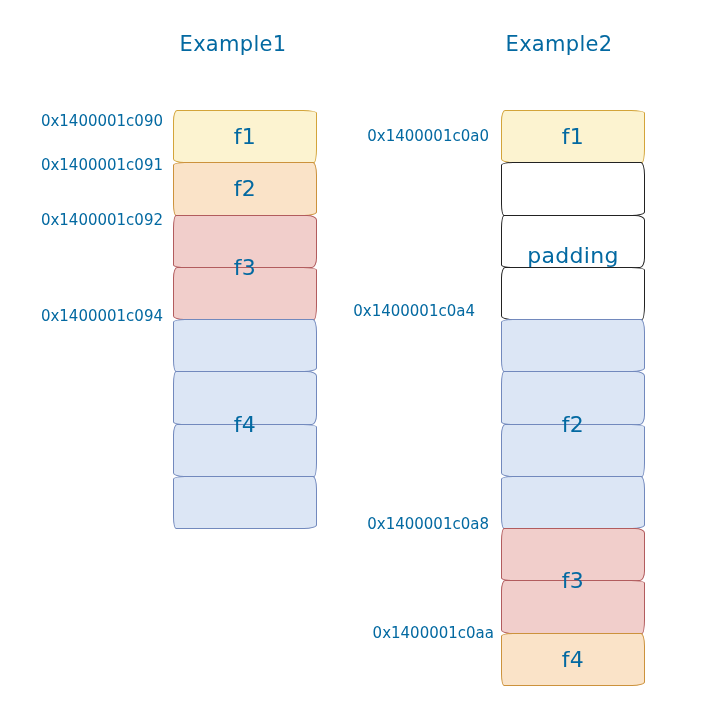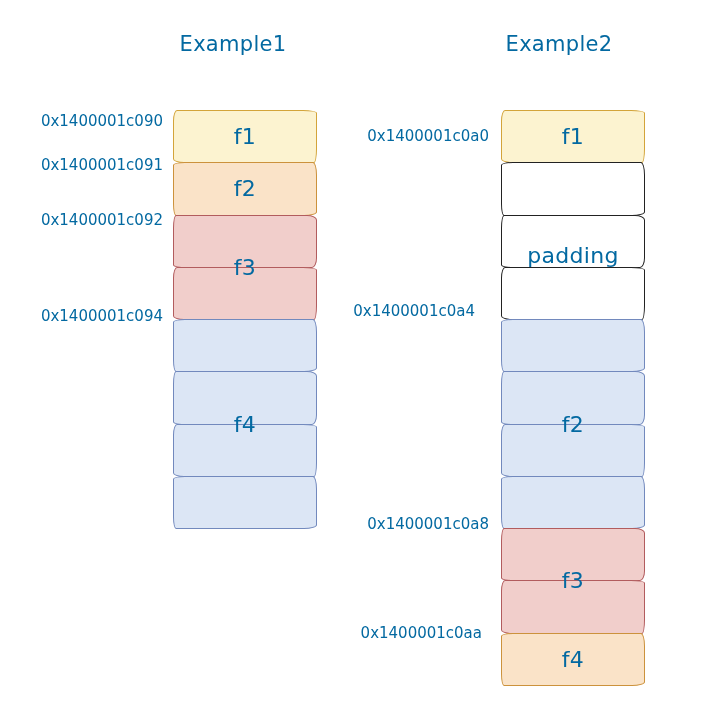--- a/index.html
+++ b/index.html
@@ -73,21 +73,21 @@
       <div class="mem-cell w2" style="left: 173px; top: 371.35px; width: 144px; height: 53.27px; background: rgb(220, 230, 245); border-color: rgb(114, 137, 189);"></div>
       <div class="mem-cell w0" style="left: 173px; top: 423.62px; width: 144px; height: 53.27px; background: rgb(220, 230, 245); border-color: rgb(114, 137, 189);"></div>
       <div class="mem-cell w1" style="left: 173px; top: 475.89px; width: 144px; height: 53.27px; background: rgb(220, 230, 245); border-color: rgb(114, 137, 189);"></div>
       <div class="seg-label" style="left: 245px; top: 423.62px;">f4</div>
     </div>
     <div>
       <div class="col-title" style="left: 559px; top: 44px;">Example2</div>
       <div class="addr-label" style="left: 269px; top: 126px;">0x1400001c0a0</div>
       <div class="addr-label" style="left: 255px; top: 301px;">0x1400001c0a4</div>
       <div class="addr-label" style="left: 269px; top: 514px; text-align: right;">0x1400001c0a8</div>
-      <div class="addr-label" style="left: 262px; top: 623px; text-align: right;">0x1400001c0aa</div>
+      <div class="addr-label" style="left: 274px; top: 623px; text-align: right;">0x1400001c0aa</div>
       <div class="mem-cell w0" style="left: 501px; top: 110px; width: 144px; height: 53.27px; background: rgb(252, 243, 208); border-color: rgb(211, 164, 58);"></div>
       <div class="seg-label" style="left: 573px; top: 136.135px;">f1</div>
       <div class="mem-cell w1" style="left: 501px; top: 162.27px; width: 144px; height: 53.27px; background: rgb(255, 255, 255); border-color: rgb(34, 34, 34);"></div>
       <div class="mem-cell w2" style="left: 501px; top: 214.54px; width: 144px; height: 53.27px; background: rgb(255, 255, 255); border-color: rgb(34, 34, 34);"></div>
       <div class="mem-cell w0" style="left: 501px; top: 266.81px; width: 144px; height: 53.27px; background: rgb(255, 255, 255); border-color: rgb(34, 34, 34);"></div>
       <div class="seg-label" style="left: 573px; top: 255px;">padding</div>
       <div class="mem-cell w1" style="left: 501px; top: 319.08px; width: 144px; height: 53.27px; background: rgb(220, 230, 245); border-color: rgb(114, 137, 189);"></div>
       <div class="mem-cell w2" style="left: 501px; top: 371.35px; width: 144px; height: 53.27px; background: rgb(220, 230, 245); border-color: rgb(114, 137, 189);"></div>
       <div class="mem-cell w0" style="left: 501px; top: 423.62px; width: 144px; height: 53.27px; background: rgb(220, 230, 245); border-color: rgb(114, 137, 189);"></div>
       <div class="mem-cell w1" style="left: 501px; top: 475.89px; width: 144px; height: 53.27px; background: rgb(220, 230, 245); border-color: rgb(114, 137, 189);"></div>

